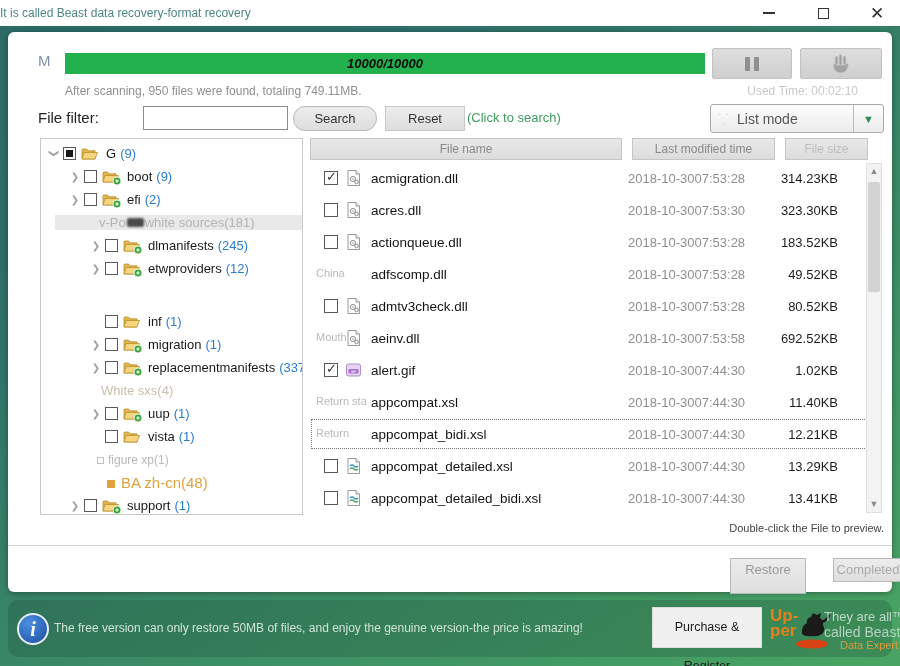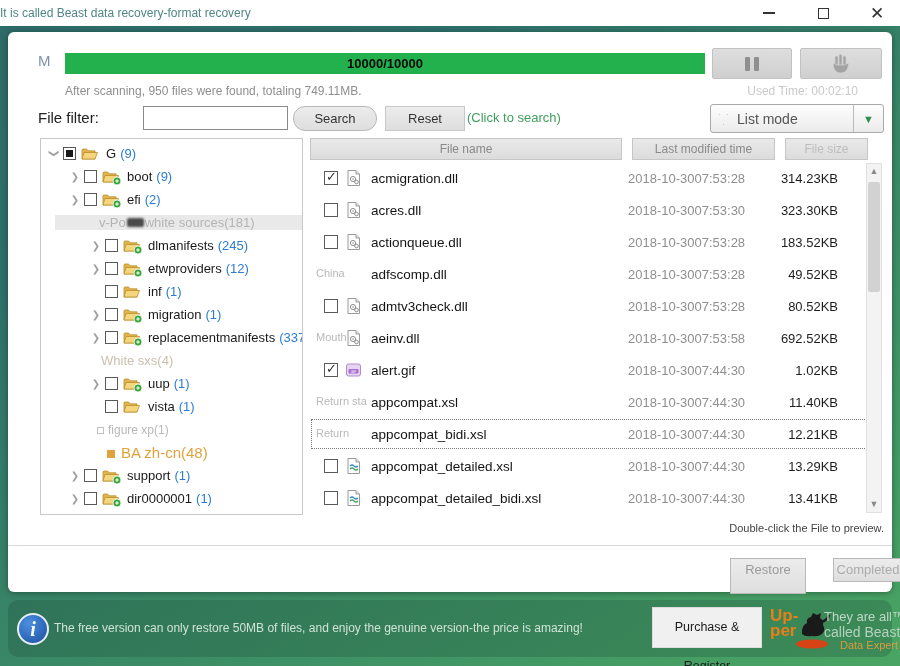--- a/index.html
+++ b/index.html
@@ -15,21 +15,21 @@
   .wincontrols { position:absolute; right:8px; top:0; height:26px; display:flex; align-items:center; gap:24px; }
   .wbtn { width:30px; height:22px; display:flex; align-items:center; justify-content:center; color:#333; font-size:14px; cursor:default; }
   .wbtn .min { display:block; width:12px; height:0; border-top:2px solid #333; }
   .wbtn .max { display:block; width:11px; height:11px; border:1.5px solid #333; }
   .wbtn.close { font-size:17px; font-weight:400; }
   
   .card { position:absolute; left:8px; top:32px; width:884px; height:560px; background:#ffffff; border-radius:6px; box-shadow:0 1px 6px rgba(0,0,0,.35); }
   
   .m-label { position:absolute; left:30px; top:20px; font-size:15px; color:#7d93ab; }
   .progress { position:absolute; left:57px; top:21px; width:640px; height:21px; background:#23b14d; }
-  .progress-text { width:100%; text-align:center; font-size:13px; font-weight:bold; color:#0a0a0a; line-height:21px; }
+  .progress-text { width:100%; text-align:center; font-size:13px; font-weight:bold; color:#0a0a0a; line-height:21px;font-style:italic; }
   .scanbtn { position:absolute; top:16px; width:80px; height:31px; background:linear-gradient(#dedede,#cfcfcf); border:1px solid #c2c2c2; border-radius:2px; display:flex; align-items:center; justify-content:center; }
   .scanbtn.pause { left:704px; }
   .scanbtn.stop { left:792px; width:82px; }
   .pause-ic { display:flex; gap:4px; }
   .pause-ic i { display:block; width:5px; height:14px; background:#8f8f8f; border-radius:1px; }
   .summary { position:absolute; left:57px; top:52px; font-size:12px; color:#8f8f8f; }
   .usedtime { position:absolute; right:34px; top:52px; font-size:12px; color:#c9c9c9; }
   
   .filter-label { position:absolute; left:30px; top:77px; font-size:15px; color:#222; }
   .filter-input { position:absolute; left:135px; top:74px; width:145px; height:24px; border:1px solid #8a8a8a; background:#fff; font-size:12px; padding:0 4px; }
@@ -202,21 +202,21 @@
         <span class="tcb"></span>
         <svg class="tfold" width="19" height="16" viewBox="0 0 19 16">
           <path d="M1 3.5 L1 13 L14 13 L14 4.8 L7 4.8 L5.6 3 L2 3 Z" fill="#e2b44e" stroke="#b98f2c" stroke-width="0.8"></path>
           <path d="M3 6.5 L16.5 6.5 L14 13 L1 13 Z" fill="#f5d67f" stroke="#b98f2c" stroke-width="0.8"></path>
           <circle cx="15" cy="12" r="4" fill="#3aa53a" stroke="#fff" stroke-width="0.8"></circle>
           <path d="M13.2 12h3.6M15 10.2v3.6" stroke="#fff" stroke-width="1.1"></path>
         </svg>
         <span class="tlabel">etwproviders</span>
         <span class="tcount">(12)</span>
       </div>
-      <div class="trow" style="padding-left: 48px;">
+      <div class="trow" style="padding-left: 48px; margin-top: 30px;">
         <span class="tchev"></span>
         <span class="tcb"></span>
         <svg class="tfold" width="19" height="16" viewBox="0 0 19 16">
           <path d="M1 3.5 L1 13 L14 13 L14 4.8 L7 4.8 L5.6 3 L2 3 Z" fill="#e2b44e" stroke="#b98f2c" stroke-width="0.8"></path>
           <path d="M3 6.5 L16.5 6.5 L14 13 L1 13 Z" fill="#f5d67f" stroke="#b98f2c" stroke-width="0.8"></path>
         </svg>
         <span class="tlabel">inf</span>
         <span class="tcount">(1)</span>
       </div>
       <div class="trow" style="padding-left: 48px;">

